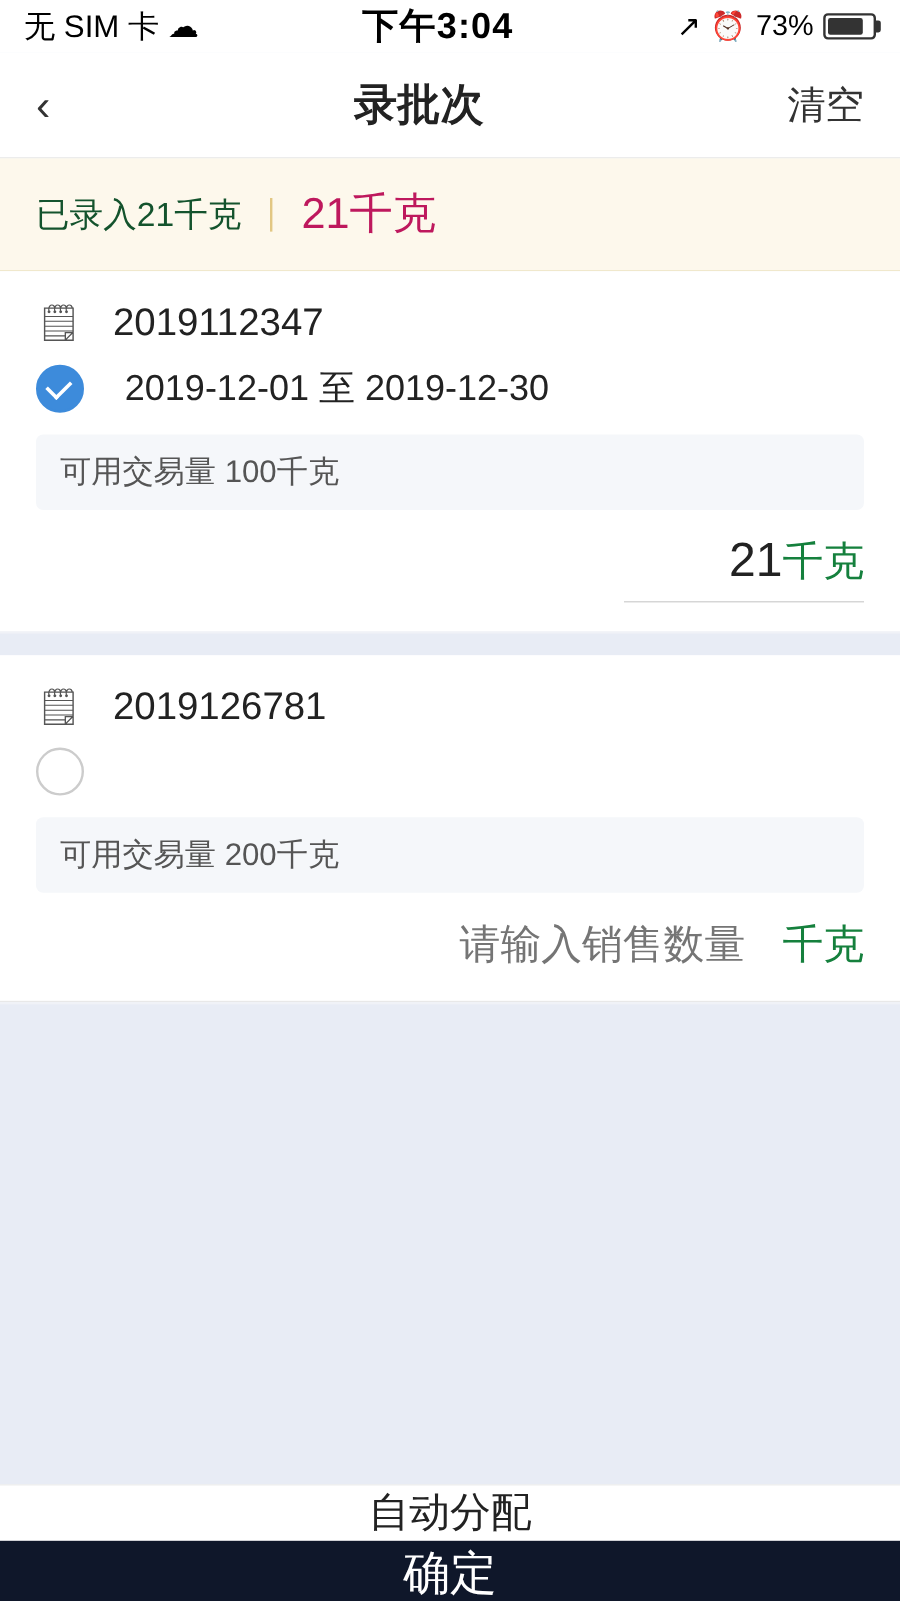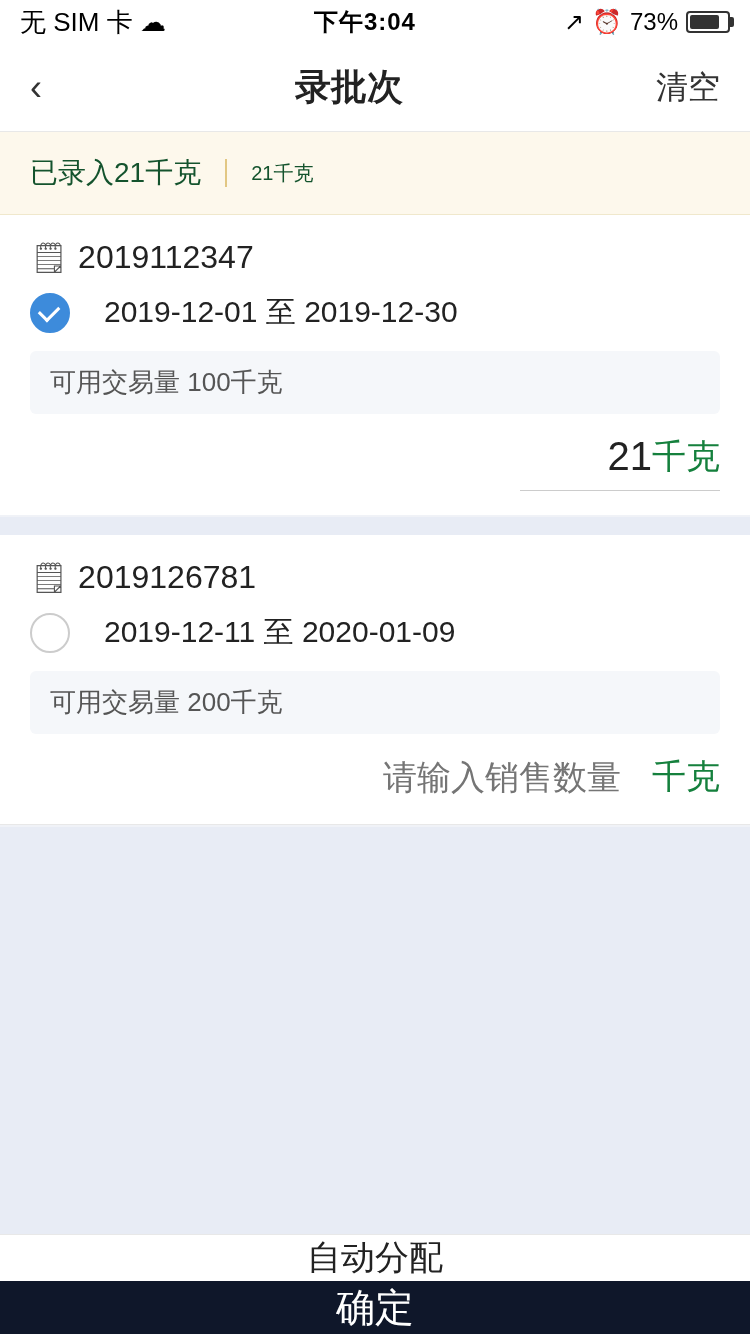--- a/index.html
+++ b/index.html
@@ -24,21 +24,21 @@
       font-size: 28px;
     }
     .status-left {
       display: flex;
       align-items: center;
       gap: 8px;
       font-size: 26px;
       font-weight: 500;
     }
     .status-center {
-      font-size: 24px;
+      font-size: 30px;
       font-weight: 600;
       letter-spacing: 1px;
     }
     .status-right {
       display: flex;
       align-items: center;
       gap: 8px;
       font-size: 24px;
     }
     .battery {
@@ -112,22 +112,22 @@
       font-weight: 500;
     }
     .info-banner-divider {
       width: 2px;
       height: 28px;
       background: #c8951a;
       margin: 0 24px;
       opacity: 0.5;
     }
     .info-banner-text2 {
-      font-size: 20px;
-      color: #14532d;
+      font-size: 36px;
+      color: #be185d;
       font-weight: 500;
     }
 
     
     .card {
       background: #fff;
       margin-bottom: 2px;
     }
 
     .card-inner {
@@ -141,20 +141,21 @@
       margin-bottom: 16px;
     }
     .batch-icon {
       font-size: 30px;
       color: #555;
     }
     .batch-id {
       font-size: 32px;
       color: #222;
       font-weight: 500;
+      margin-left: 16px;
     }
 
     .date-row {
       display: flex;
       align-items: center;
       gap: 34px;
       margin-bottom: 18px;
       text-align: center;
     }
     .radio-btn {
@@ -330,21 +331,20 @@
 <div style="height: 18px; background: #e8ecf5;"></div>
 
 <div class="card">
   <div class="card-inner">
     <div class="batch-id-row">
       <span class="batch-icon">🗒</span>
       <span class="batch-id">2019126781</span>
     </div>
     <div class="date-row">
       <div class="radio-btn"></div>
-      <span class="date-text">2019-12-11 至 2020-01-09</span>
     </div>
     <div class="avail-qty-box">可用交易量 200千克</div>
   </div>
   <div class="qty-input-row">
     <input class="qty-input" type="number" placeholder="请输入销售数量" style="color: rgb(187, 187, 187); font-size: 34px; text-align: right;">
     <span class="qty-unit">千克</span>
   </div>
 </div>
 
 <div class="empty-area"></div>

